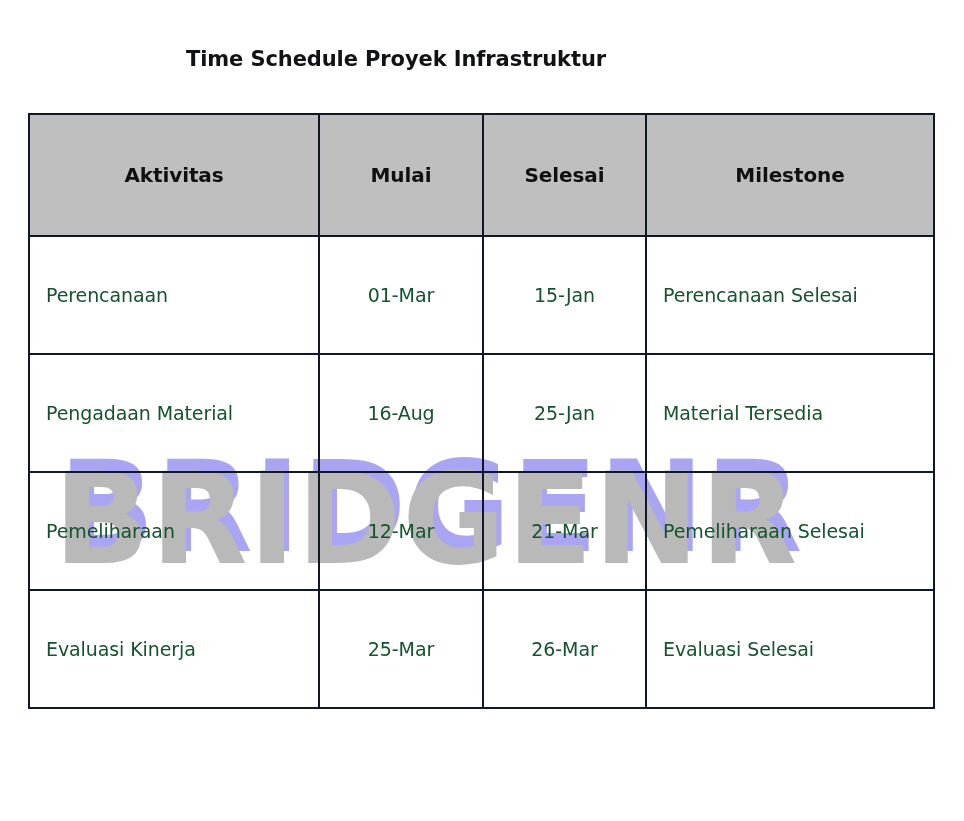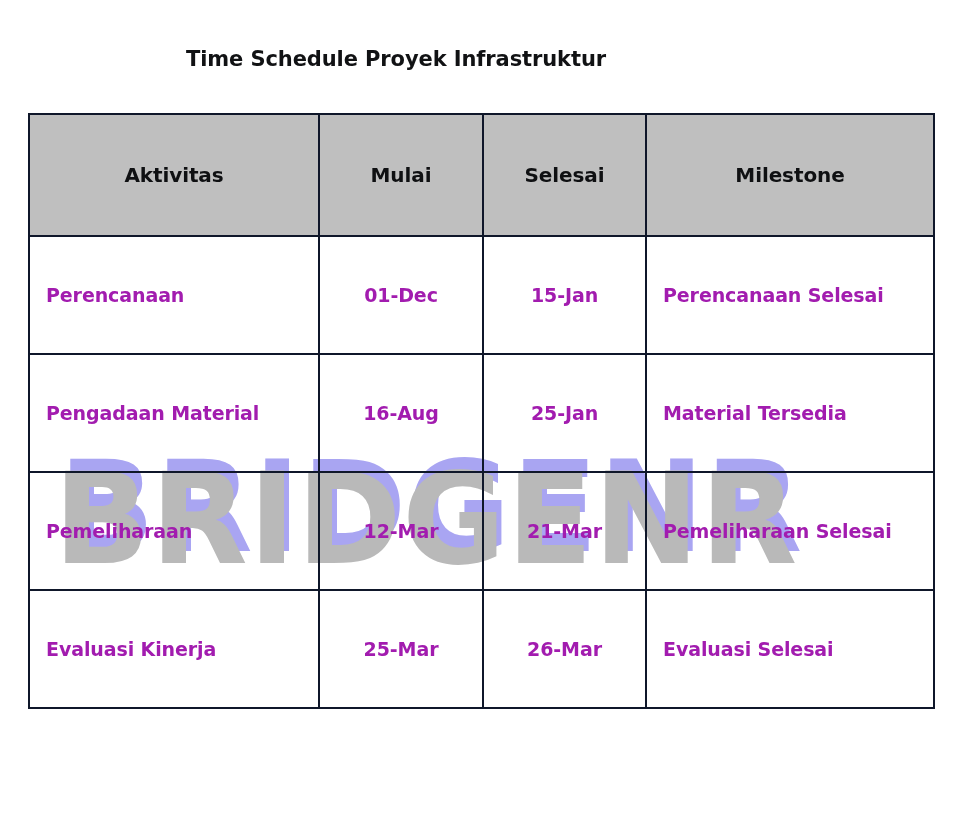--- a/index.html
+++ b/index.html
@@ -70,22 +70,22 @@
     font-weight: 700;
     color: #0f1012;
     text-align: center;
     vertical-align: middle;
     letter-spacing: -0.1px;
   }
 
   table.schedule tbody td {
     height: 84px;
     font-size: 19px;
-    font-weight: 700;
-    color: #a21caf;
+    font-weight: 400;
+    color: #14532d;
     vertical-align: middle;
     letter-spacing: -0.1px;
   }
 
   table.schedule tbody td.col-activity,
   table.schedule tbody td.col-milestone {
     text-align: left;
   }
   table.schedule tbody td.col-start,
   table.schedule tbody td.col-end {
@@ -150,21 +150,21 @@
         <tr>
           <th>Aktivitas</th>
           <th>Mulai</th>
           <th>Selesai</th>
           <th>Milestone</th>
         </tr>
       </thead>
       <tbody id="schedule-body">
           <tr>
             <td class="col-activity">Perencanaan</td>
-            <td class="col-start">01-Dec</td>
+            <td class="col-start">01-Mar</td>
             <td class="col-end">15-Jan</td>
             <td class="col-milestone">Perencanaan Selesai</td>
           </tr>
           <tr>
             <td class="col-activity">Pengadaan Material</td>
             <td class="col-start">16-Aug</td>
             <td class="col-end">25-Jan</td>
             <td class="col-milestone">Material Tersedia</td>
           </tr>
           <tr>

